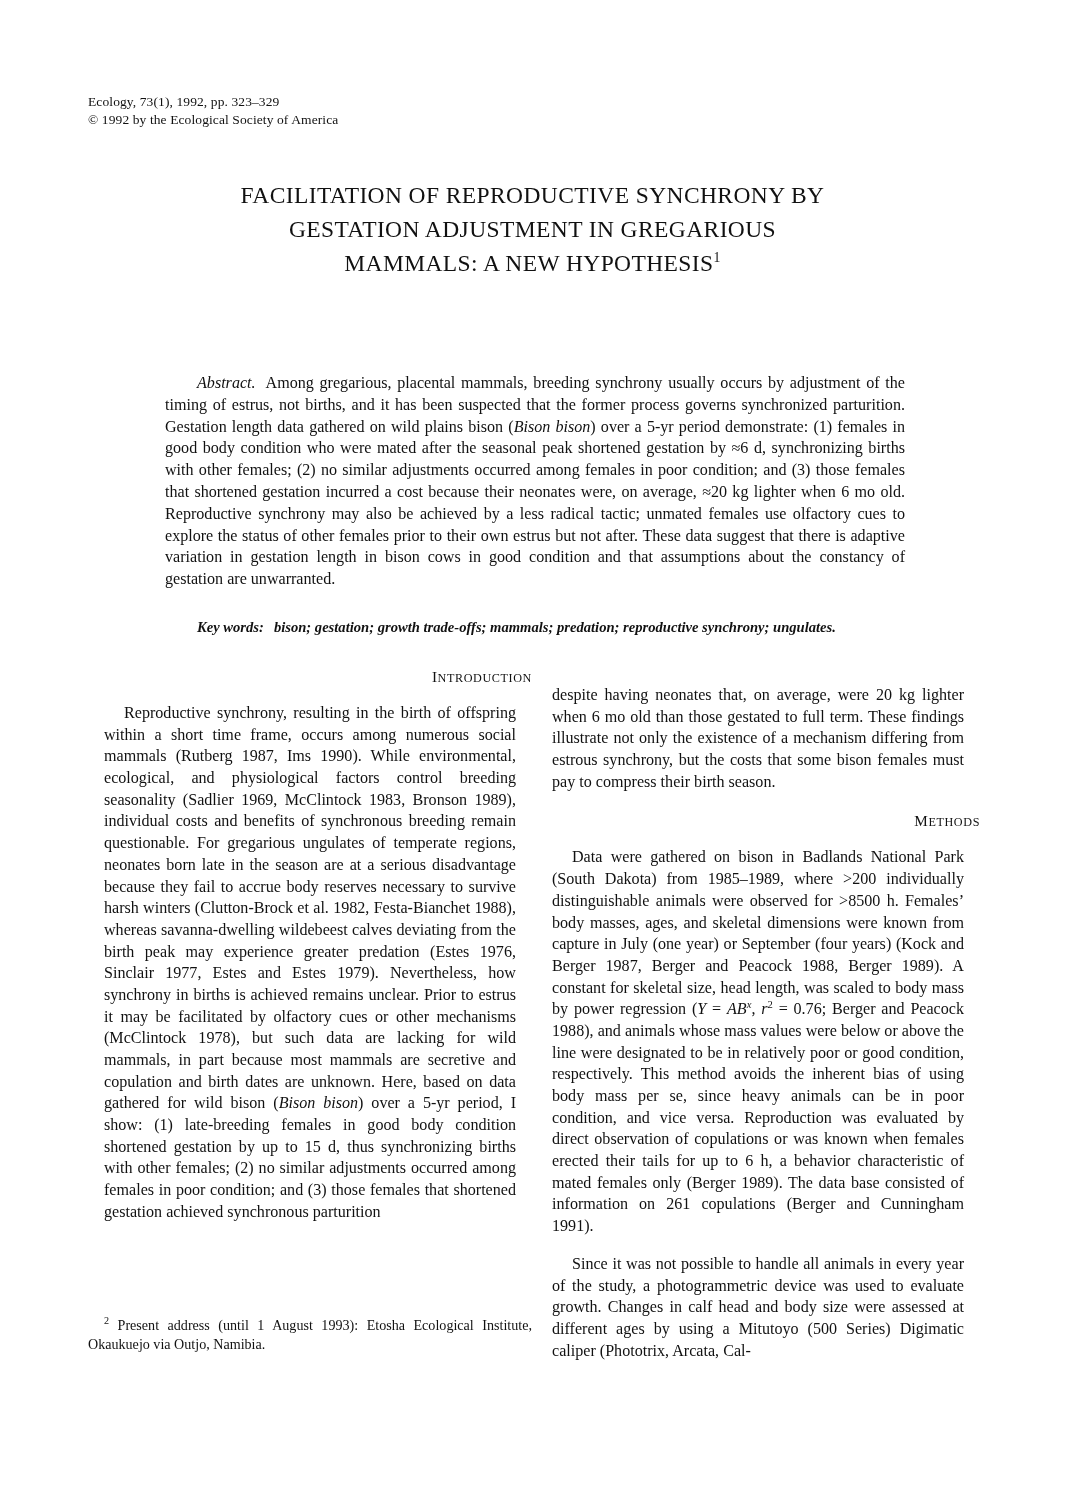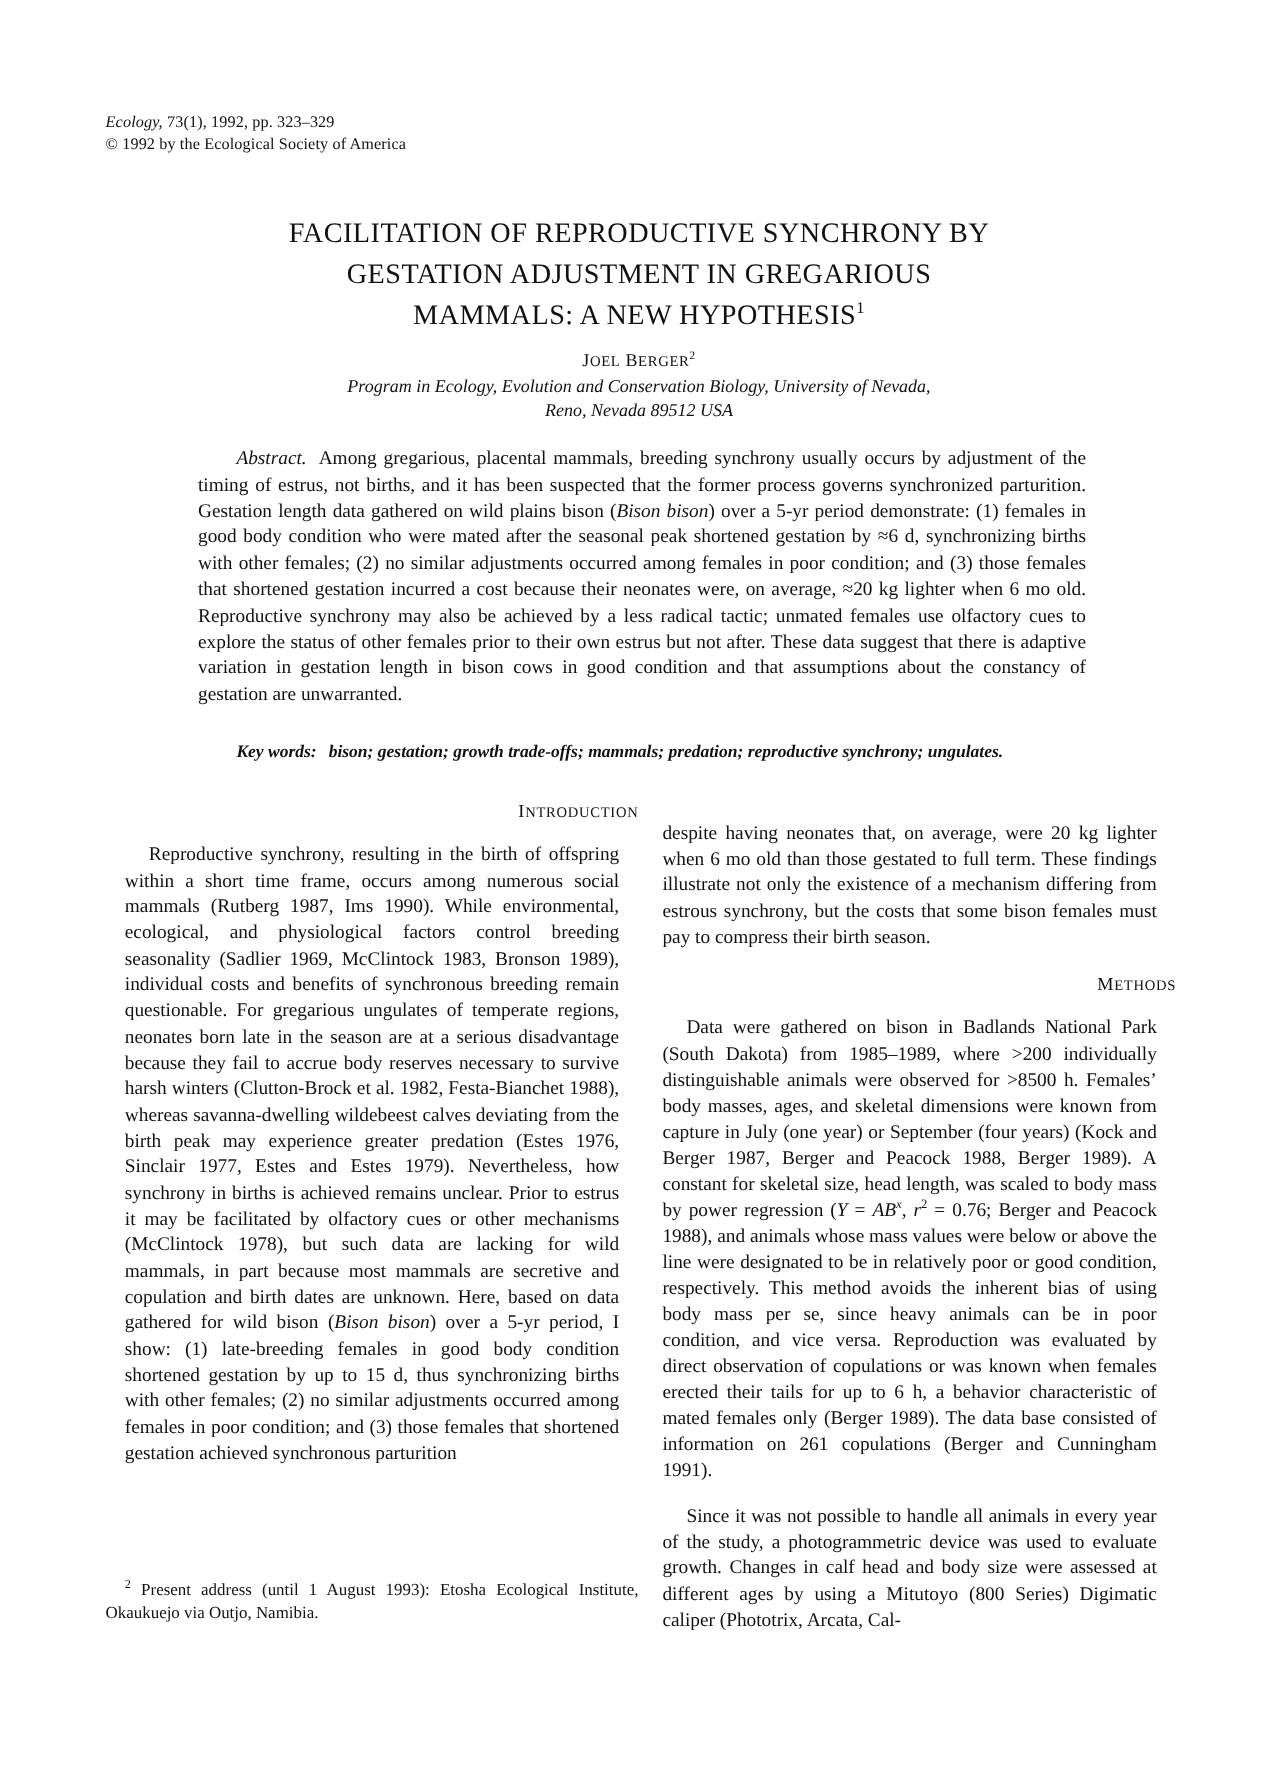--- a/index.html
+++ b/index.html
@@ -25,21 +25,21 @@
   
   .journal-header {
     position: absolute;
     left: 88px;
     top: 93px;
     width: 600px;
     font-size: 13.5px;
     line-height: 1.33;
     letter-spacing: 0.1px;
   }
-  .journal-header .cite-italic { font-style: italic; }
+  .journal-header .cite-italic { }
 
   
   .title-block {
     position: absolute;
     left: 120px;
     top: 178px;
     width: 825px;
     text-align: center;
   }
   .title-line {
@@ -188,25 +188,20 @@
     <div><span class="cite-italic">Ecology,</span><span> 73(1), 1992, pp. 323–329</span></div>
     <div>© 1992 by the Ecological Society of America</div>
   </div>
 
   <div class="title-block">
     <div class="title-line">FACILITATION OF REPRODUCTIVE SYNCHRONY BY</div>
     <div class="title-line">GESTATION ADJUSTMENT IN GREGARIOUS</div>
     <div class="title-line"><span>MAMMALS: A NEW HYPOTHESIS</span><sup>1</sup></div>
   </div>
 
-  <div class="byline-block">
-    <div class="author-name"><span class="smallcap-first">J</span><span class="smallcaps">OEL</span> <span class="smallcap-first">B</span><span class="smallcaps">ERGER</span><sup>2</sup></div>
-    <div class="affiliation">Program in Ecology, Evolution and Conservation Biology, University of Nevada,</div>
-    <div class="affiliation">Reno, Nevada 89512 USA</div>
-  </div>
 
   <div class="abstract-block">
     <p class="abstract-body"><span class="abs-label">Abstract.</span><span class="sp"></span><span>Among gregarious, placental mammals, breeding synchrony usually occurs by adjustment of the timing of estrus, not births, and it has been suspected that the former process governs synchronized parturition. Gestation length data gathered on wild plains bison (</span><i>Bison bison</i><span>) over a 5-yr period demonstrate: (1) females in good body condition who were mated after the seasonal peak shortened gestation by ≈6 d, synchronizing births with other females; (2) no similar adjustments occurred among females in poor condition; and (3) those females that shortened gestation incurred a cost because their neonates were, on average, ≈20 kg lighter when 6 mo old. Reproductive synchrony may also be achieved by a less radical tactic; unmated females use olfactory cues to explore the status of other females prior to their own estrus but not after. These data suggest that there is adaptive variation in gestation length in bison cows in good condition and that assumptions about the constancy of gestation are unwarranted.</span></p>
   </div>
 
   <div class="keywords-block">
     <p class="keywords"><span class="kw-label">Key words:</span><span class="sp"></span><span>bison; gestation; growth trade-offs; mammals; predation; reproductive synchrony; ungulates.</span></p>
   </div>
 
   <div class="col col-left">
@@ -214,20 +209,20 @@
     <p class="body-par"><span>Reproductive synchrony, resulting in the birth of offspring within a short time frame, occurs among numerous social mammals (Rutberg 1987, Ims 1990). While environmental, ecological, and physiological factors control breeding seasonality (Sadlier 1969, McClintock 1983, Bronson 1989), individual costs and benefits of synchronous breeding remain questionable. For gregarious ungulates of temperate regions, neonates born late in the season are at a serious disadvantage because they fail to accrue body reserves necessary to survive harsh winters (Clutton-Brock et al. 1982, Festa-Bianchet 1988), whereas savanna-dwelling wildebeest calves deviating from the birth peak may experience greater predation (Estes 1976, Sinclair 1977, Estes and Estes 1979). Nevertheless, how synchrony in births is achieved remains unclear. Prior to estrus it may be facilitated by olfactory cues or other mechanisms (McClintock 1978), but such data are lacking for wild mammals, in part because most mammals are secretive and copulation and birth dates are unknown. Here, based on data gathered for wild bison (</span><i>Bison bison</i><span>) over a 5-yr period, I show: (1) late-breeding females in good body condition shortened gestation by up to 15 d, thus synchronizing births with other females; (2) no similar adjustments occurred among females in poor condition; and (3) those females that shortened gestation achieved synchronous parturition</span></p>
   </div>
 
   <div class="col col-right">
     <p class="body-par noindent">despite having neonates that, on average, were 20 kg lighter when 6 mo old than those gestated to full term. These findings illustrate not only the existence of a mechanism differing from estrous synchrony, but the costs that some bison females must pay to compress their birth season.</p>
 
     <div class="section-head spaced-top"><span class="sc-first">M</span><span class="sc">ETHODS</span></div>
 
     <p class="body-par"><span>Data were gathered on bison in Badlands National Park (South Dakota) from 1985–1989, where &gt;200 individually distinguishable animals were observed for &gt;8500 h. Females’ body masses, ages, and skeletal dimensions were known from capture in July (one year) or September (four years) (Kock and Berger 1987, Berger and Peacock 1988, Berger 1989). A constant for skeletal size, head length, was scaled to body mass by power regression (</span><span class="eq">Y</span><span class="eq-up"> = </span><span class="eq">AB</span><sup class="eq">x</sup><span class="eq-up">, </span><span class="eq">r</span><sup>2</sup><span> = 0.76</span><span>; Berger and Peacock 1988), and animals whose mass values were below or above the line were designated to be in relatively poor or good condition, respectively. This method avoids the inherent bias of using body mass per se, since heavy animals can be in poor condition, and vice versa. Reproduction was evaluated by direct observation of copulations or was known when females erected their tails for up to 6 h, a behavior characteristic of mated females only (Berger 1989). The data base consisted of information on 261 copulations (Berger and Cunningham 1991).</span></p>
 
-    <p class="body-par">Since it was not possible to handle all animals in every year of the study, a photogrammetric device was used to evaluate growth. Changes in calf head and body size were assessed at different ages by using a Mitutoyo (800 Series) Digimatic caliper (Phototrix, Arcata, Cal-</p>
+    <p class="body-par">Since it was not possible to handle all animals in every year of the study, a photogrammetric device was used to evaluate growth. Changes in calf head and body size were assessed at different ages by using a Mitutoyo (500 Series) Digimatic caliper (Phototrix, Arcata, Cal-</p>
   </div>
 
   <div class="footnotes">
     <p class="footnote"><sup>2</sup> <span>Present address (until 1 August 1993): Etosha Ecological Institute, Okaukuejo via Outjo, Namibia.</span></p>
   </div>
 
 </div>
 
 </body></html>

